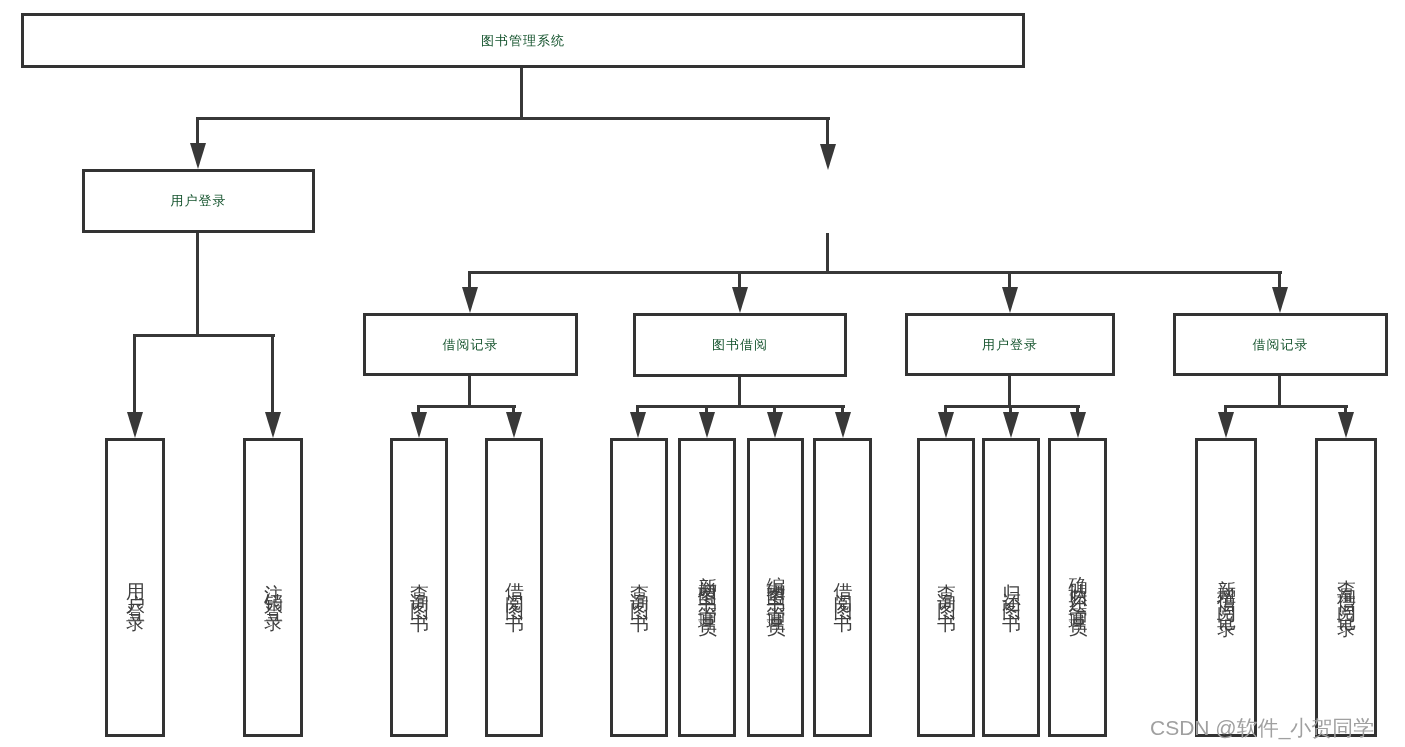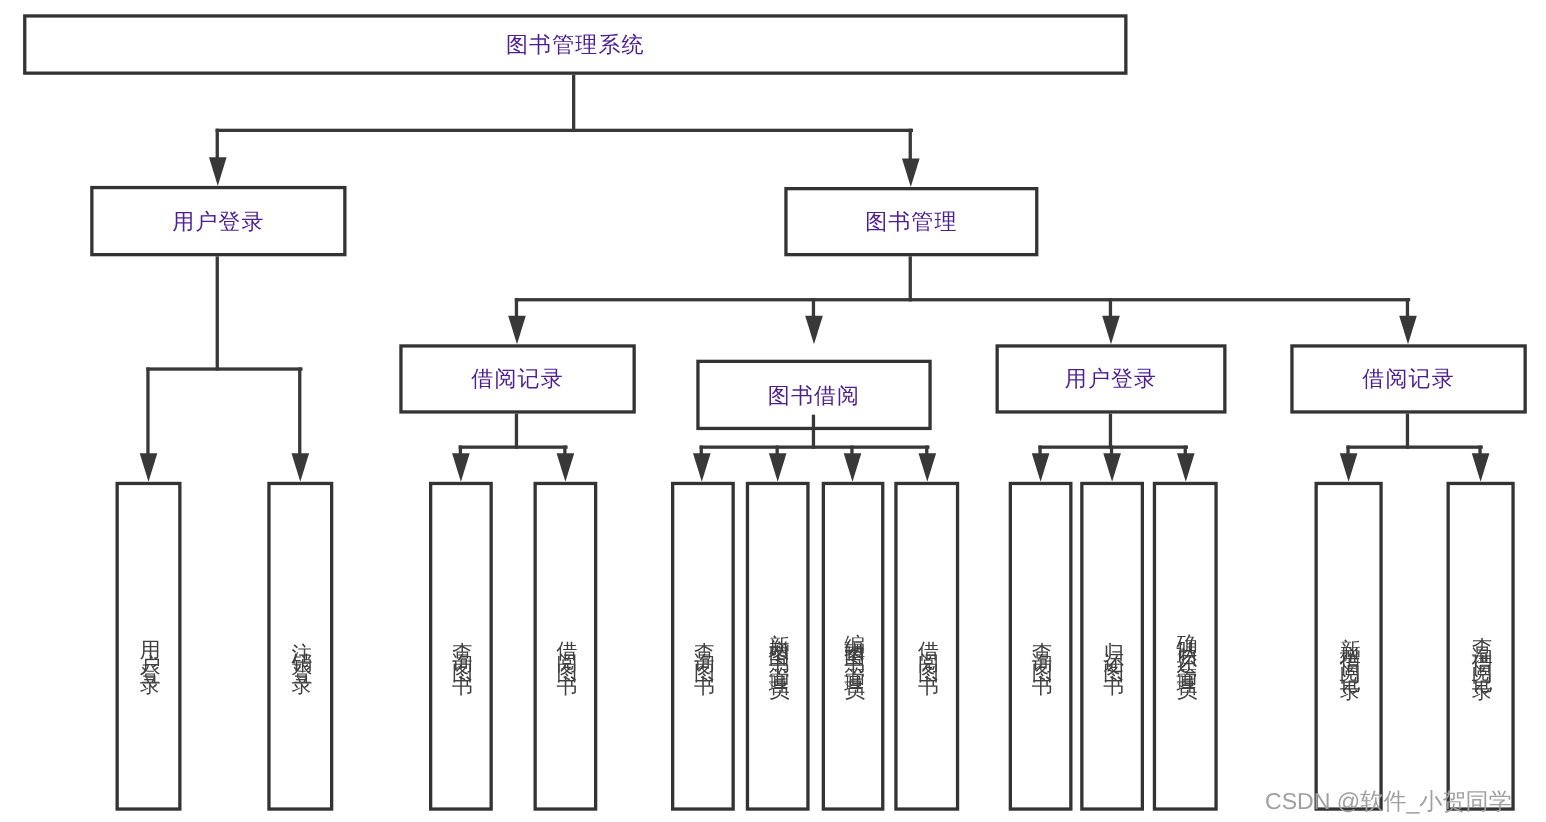--- a/index.html
+++ b/index.html
@@ -12,22 +12,22 @@
     overflow: hidden;
   }
   .node {
     position: absolute;
     box-sizing: border-box;
     border: 3px solid #333333;
     background: #ffffff;
     display: flex;
     align-items: center;
     justify-content: center;
-    color: #4c1d95;
-    font-size: 20px;
+    color: #14532d;
+    font-size: 13px;
     letter-spacing: 1px;
     text-align: center;
   }
   .leaf {
     position: absolute;
     box-sizing: border-box;
     border: 3px solid #333333;
     background: #ffffff;
     display: flex;
     align-items: center;
@@ -72,23 +72,20 @@
   <div class="vline" style="left:520px; top:68px; height:51px;"></div>
   <div class="hline" style="left:196px; top:117px; width:634px;"></div>
   <div class="vline" style="left:196px; top:117px; height:28px;"></div>
   <div class="arrow" style="left:190px; top:143px;"></div>
   <div class="vline" style="left:826px; top:117px; height:28px;"></div>
   <div class="arrow" style="left:820px; top:144px;"></div>
 
   <div class="node" style="left:82px; top:169px; width:233px; height:64px;">
     <span>用户登录</span>
   </div>
-  <div class="node" style="left:713px; top:170px; width:231px; height:63px;">
-    <span>图书管理</span>
-  </div>
 
   <div class="vline" style="left:196px; top:233px; height:104px;"></div>
   <div class="hline" style="left:133px; top:334px; width:142px;"></div>
   <div class="vline" style="left:133px; top:334px; height:80px;"></div>
   <div class="arrow" style="left:127px; top:412px;"></div>
   <div class="vline" style="left:271px; top:334px; height:80px;"></div>
   <div class="arrow" style="left:265px; top:412px;"></div>
 
   <div class="vline" style="left:826px; top:233px; height:41px;"></div>
   <div class="hline" style="left:468px; top:271px; width:814px;"></div>
@@ -97,21 +94,21 @@
   <div class="vline" style="left:738px; top:271px; height:18px;"></div>
   <div class="arrow" style="left:732px; top:287px;"></div>
   <div class="vline" style="left:1008px; top:271px; height:18px;"></div>
   <div class="arrow" style="left:1002px; top:287px;"></div>
   <div class="vline" style="left:1278px; top:271px; height:18px;"></div>
   <div class="arrow" style="left:1272px; top:287px;"></div>
 
   <div class="node" style="left:363px; top:313px; width:215px; height:63px;">
     <span>借阅记录</span>
   </div>
-  <div class="node" style="left:633px; top:327px; width:214px; height:64px;">
+  <div class="node" style="left:633px; top:313px; width:214px; height:64px;">
     <span>图书借阅</span>
   </div>
   <div class="node" style="left:905px; top:313px; width:210px; height:63px;">
     <span>用户登录</span>
   </div>
   <div class="node" style="left:1173px; top:313px; width:215px; height:63px;">
     <span>借阅记录</span>
   </div>
 
   <div class="vline" style="left:468px; top:376px; height:32px;"></div>

